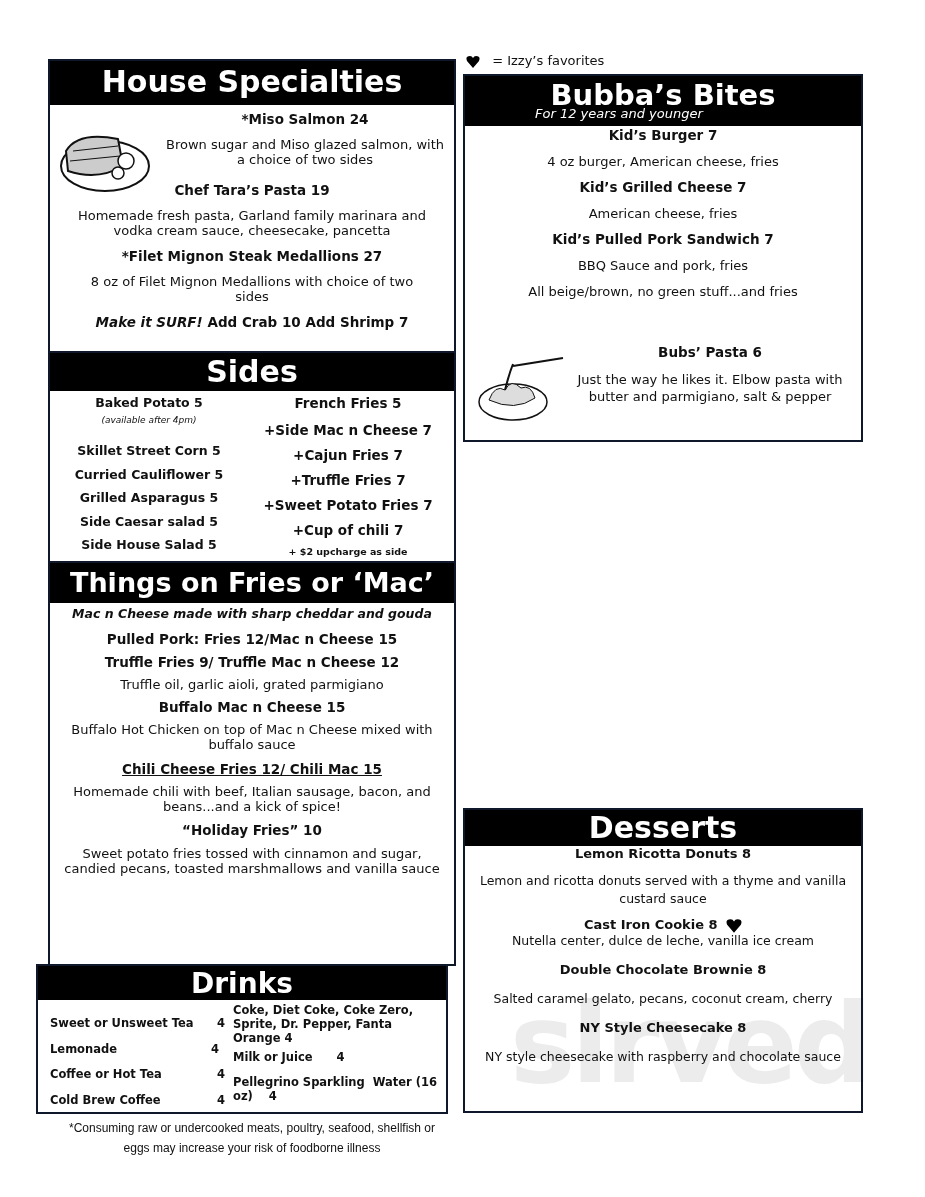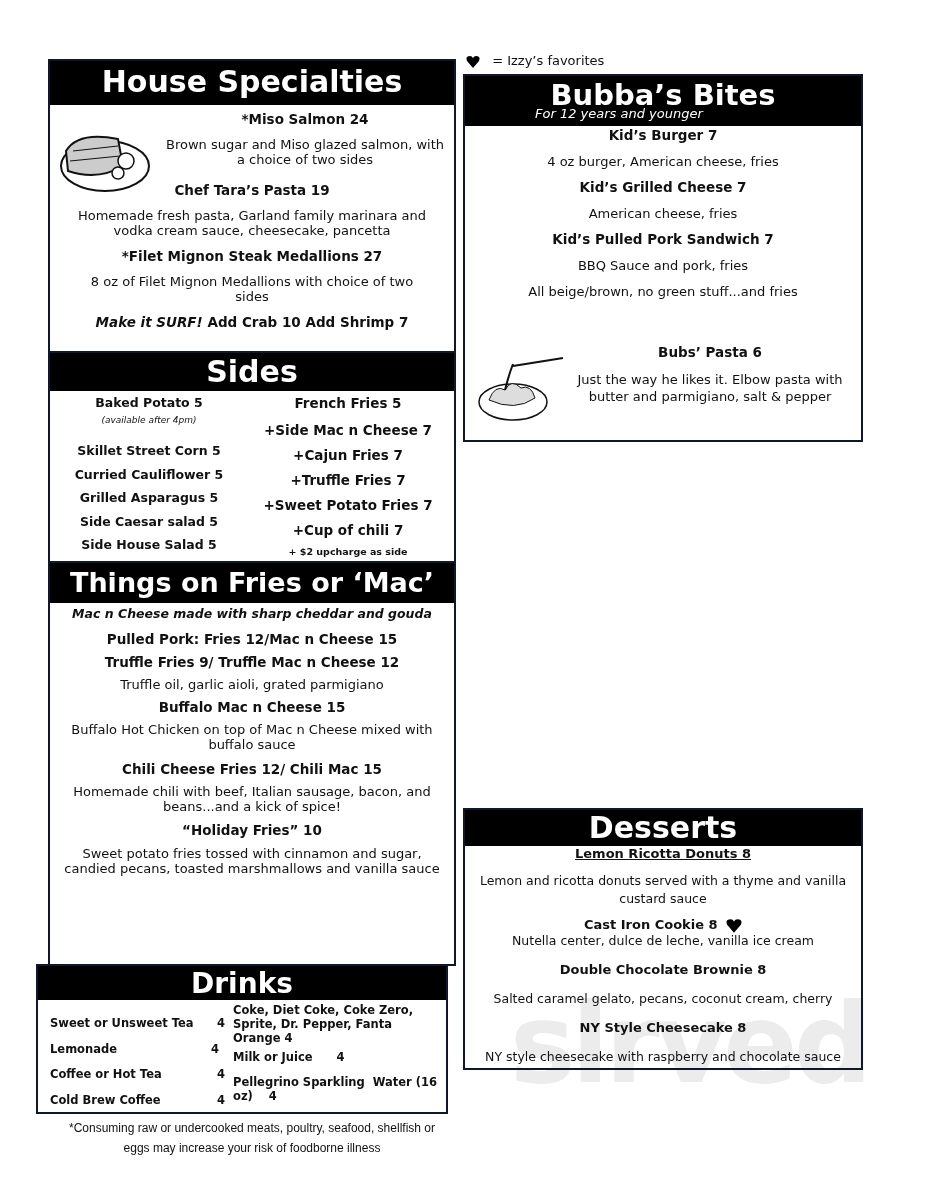--- a/index.html
+++ b/index.html
@@ -71,21 +71,21 @@
 
 <div class="panel" style="left:48px;top:561px;width:408px;height:405px;">
   <div class="hdr" style="height:40px;font-size:27px;line-height:40px;">Things on Fries or ‘Mac’</div>
   <div class="center" style="padding:2px 6px 0;">
     <p style="margin:0;font-weight:bold;font-style:italic;font-size:12.5px;line-height:18px;">Mac n Cheese made with sharp  cheddar and gouda</p>
     <p class="item-title" style="margin-top:8px;">Pulled Pork: Fries 12/Mac n Cheese 15</p>
     <p class="item-title" style="margin-top:7px;">Truffle Fries 9/  Truffle Mac n Cheese 12</p>
     <p class="item-desc" style="margin-top:7px;">Truffle oil, garlic aioli, grated parmigiano</p>
     <p class="item-title" style="margin-top:7px;">Buffalo Mac n Cheese  15</p>
     <p class="item-desc" style="margin-top:7px;">Buffalo Hot Chicken on top of Mac n Cheese mixed with buffalo sauce</p>
-    <p class="item-title" style="margin-top:9px;">Chili Cheese Fries 12/ Chili Mac 15</p>
+    <p class="item-title" style="margin-top:9px;text-decoration:underline;">Chili Cheese Fries 12/ Chili Mac 15</p>
     <p class="item-desc" style="margin-top:7px;">Homemade chili with beef, Italian sausage, bacon, and beans...and a kick of spice!</p>
     <p class="item-title" style="margin-top:8px;">“Holiday Fries” 10</p>
     <p class="item-desc" style="margin-top:8px;">Sweet potato fries tossed with cinnamon and sugar, candied pecans, toasted marshmallows and vanilla sauce</p>
   </div>
 </div>
 
 <div class="panel" style="left:36px;top:964px;width:412px;height:150px;">
   <div class="hdr" style="height:34px;font-size:28px;line-height:36px;">Drinks</div>
   <div class="abs" style="left:12px;top:50px;width:175px;font-weight:bold;font-size:11.5px;">
     <div style="display:flex;justify-content:space-between;height:25.5px;">
@@ -147,24 +147,24 @@
       <path d="M30 36 Q34 20 38 10" stroke="#111" stroke-width="2" fill="none"></path>
       <path d="M38 12 L88 4" stroke="#111" stroke-width="2"></path>
     </svg>
   </div>
   <div class="abs center" style="left:100px;top:268px;width:290px;">
     <p class="item-title">Bubs’ Pasta   6</p>
     <p class="item-desc" style="margin-top:11px;padding:0 10px;line-height:17px;">Just the way he likes it.  Elbow pasta with butter and  parmigiano, salt &amp; pepper</p>
   </div>
 </div>
 
-<div class="panel z1" style="left:463px;top:440px;width:400px;height:262px;background:transparent;">
+<div class="panel z1" style="left:463px;top:440px;width:400px;height:305px;background:transparent;">
   <div class="hdr" style="height:36px;font-size:30px;line-height:36px;">Desserts</div>
   <div class="center" style="padding:0 6px;">
-    <p class="item-title" style="margin-top:0;font-size:13px;text-decoration:underline;">Lemon Ricotta Donuts  8</p>
+    <p class="item-title" style="margin-top:0;font-size:13px;">Lemon Ricotta Donuts  8</p>
     <p class="item-desc" style="margin-top:11px;font-size:12.5px;line-height:18px;">Lemon and ricotta donuts served with a thyme and vanilla custard sauce</p>
     <p class="item-title" style="margin-top:9px;font-size:13px;">
       <span>Cast Iron Cookie 8</span>
       <svg class="heart" viewBox="0 0 14 12" style="margin-left:4px;width:16px;height:14px;">
           <path d="M7 12 L1 5 Q-1 0 4 0 Q6 0 7 2 Q8 0 10 0 Q15 0 13 5 Z" fill="#000"></path>
         </svg>
     </p>
     <p class="item-desc" style="margin-top:0;font-size:12.5px;">Nutella center, dulce de leche, vanilla ice cream</p>
     <p class="item-title" style="margin-top:14px;font-size:13px;">Double Chocolate Brownie 8</p>
     <p class="item-desc" style="margin-top:14px;font-size:12.5px;">Salted caramel gelato, pecans, coconut cream, cherry</p>

